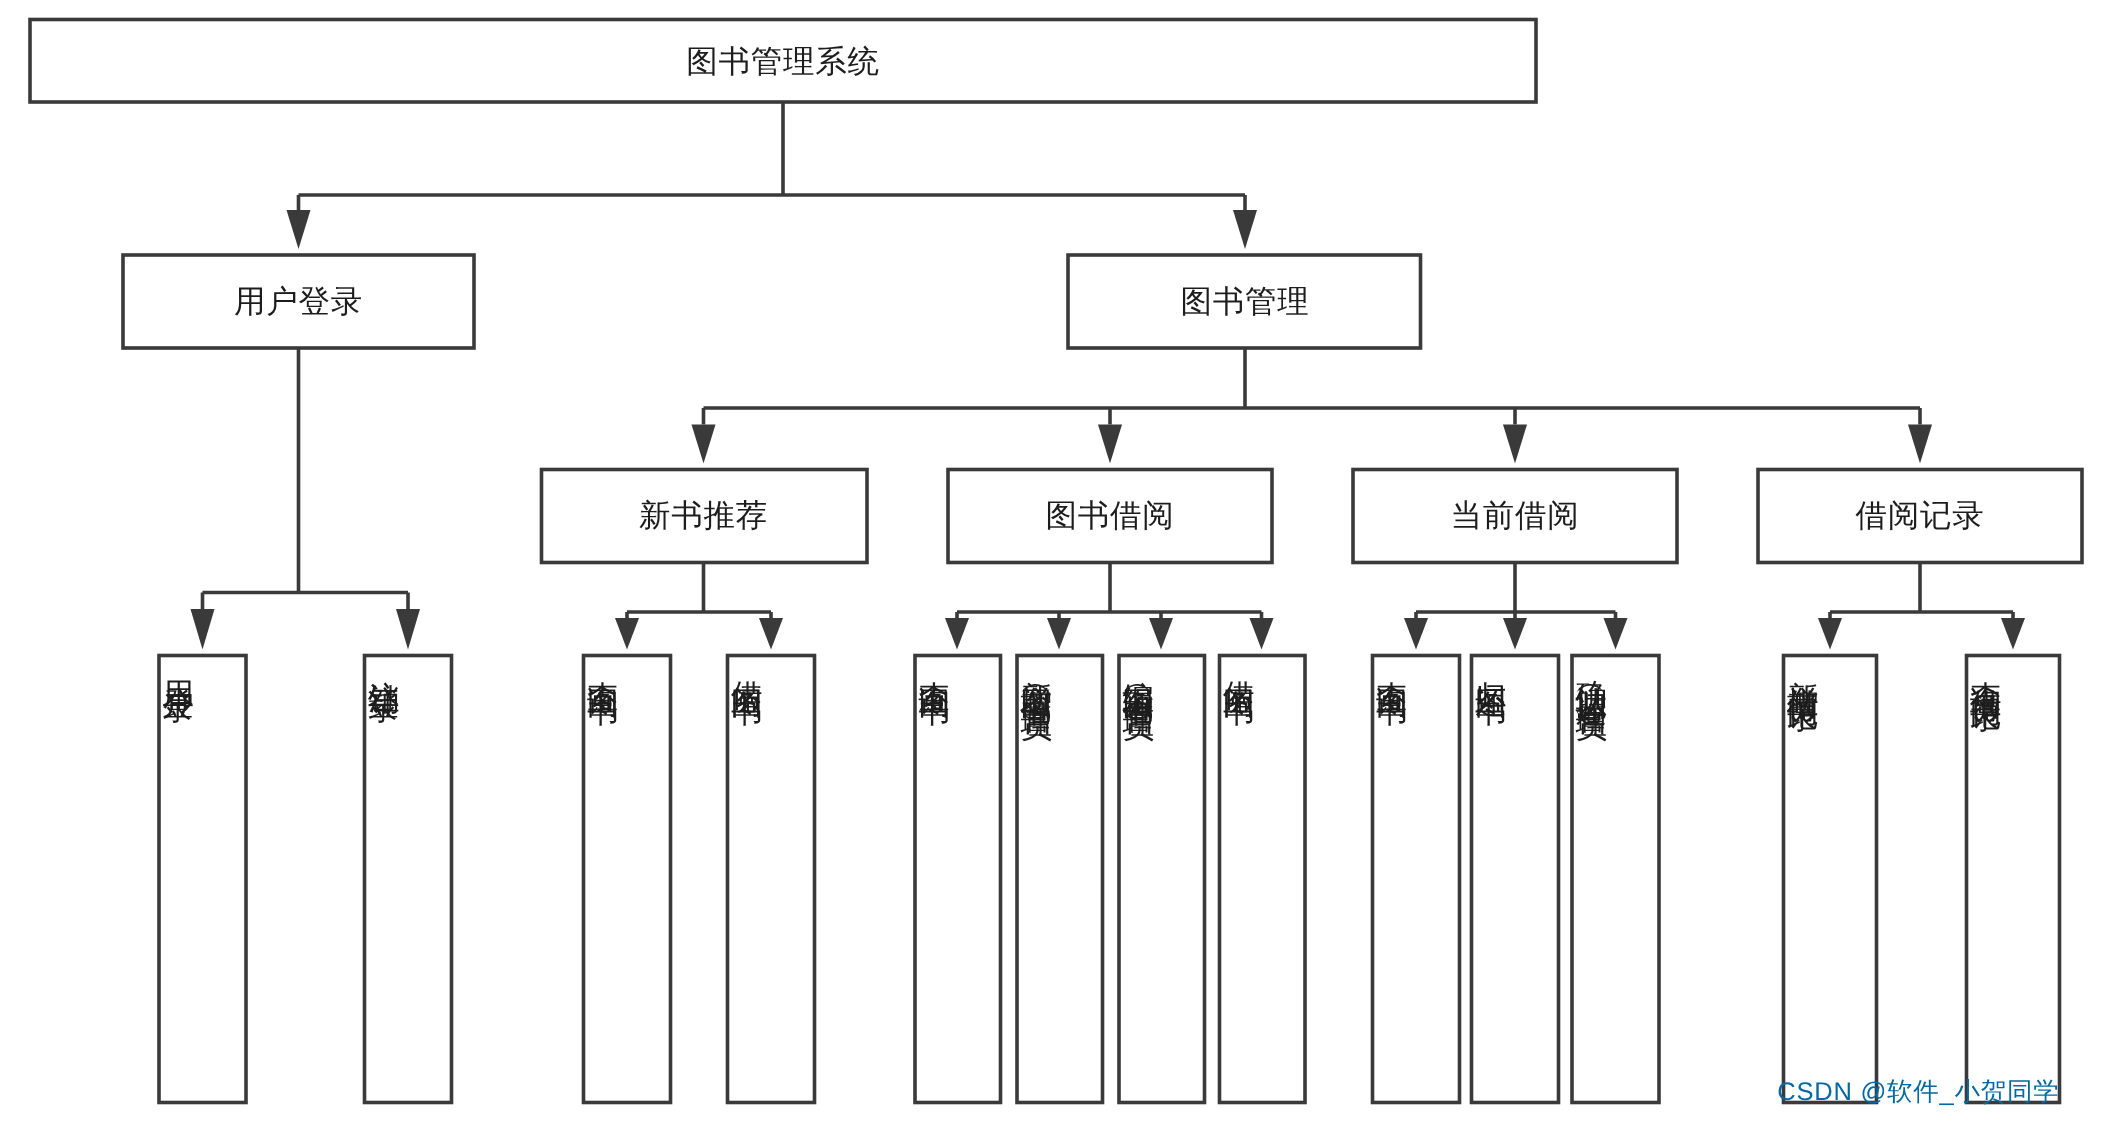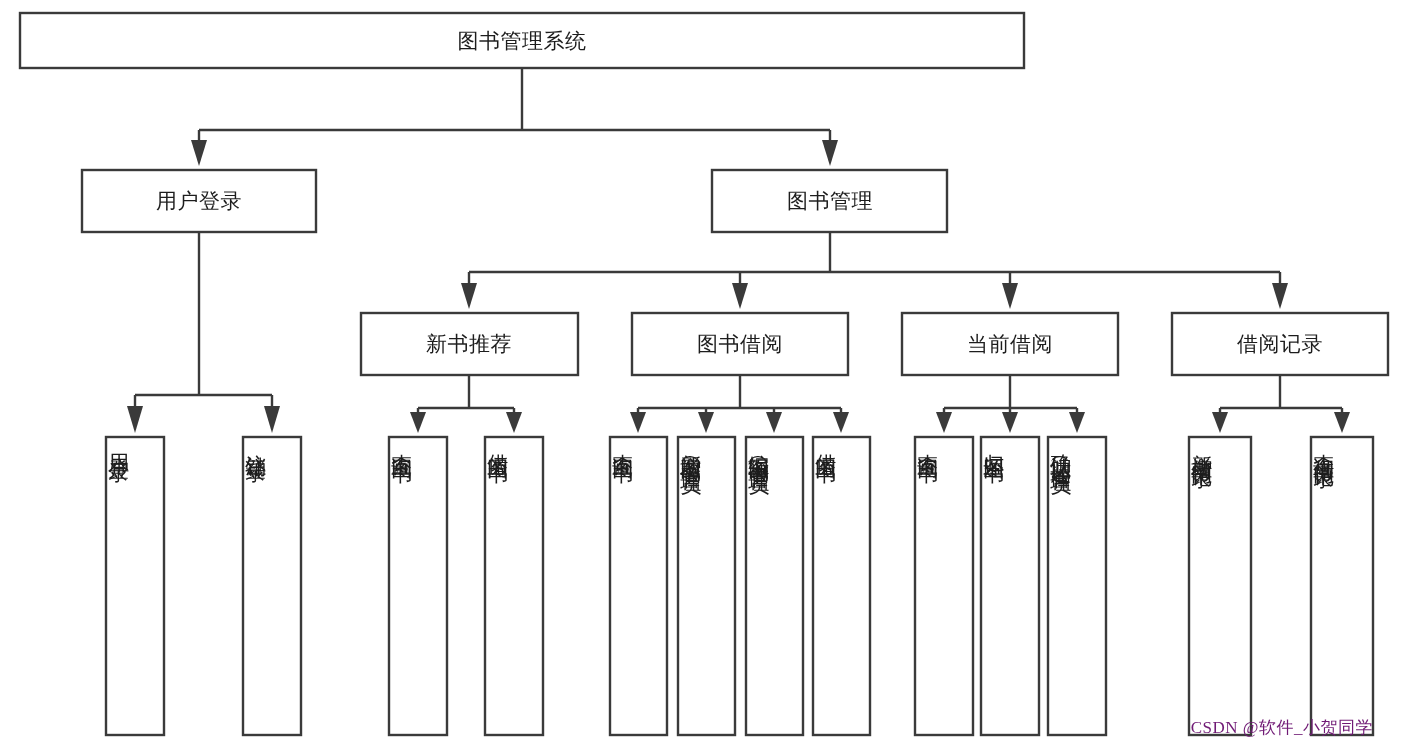--- a/index.html
+++ b/index.html
@@ -60,23 +60,23 @@
     letter-spacing: 3px;
     white-space: nowrap;
     text-align: center;
     pointer-events: none;
     user-select: none;
   }
   #watermark {
     position: absolute;
     right: 8px;
     bottom: 8px;
-    font-family: Liberation Serif, serif;
+    font-family: Liberation Sans, sans-serif;
     font-size: 17px;
-    color: #701a75;
+    color: #0369a1;
     letter-spacing: 0.5px;
     white-space: nowrap;
   }
 </style>
 </head>
 <body>
 
 <div id="diagram-root">
 
   <svg class="diagram" viewBox="0 0 1405 747">

